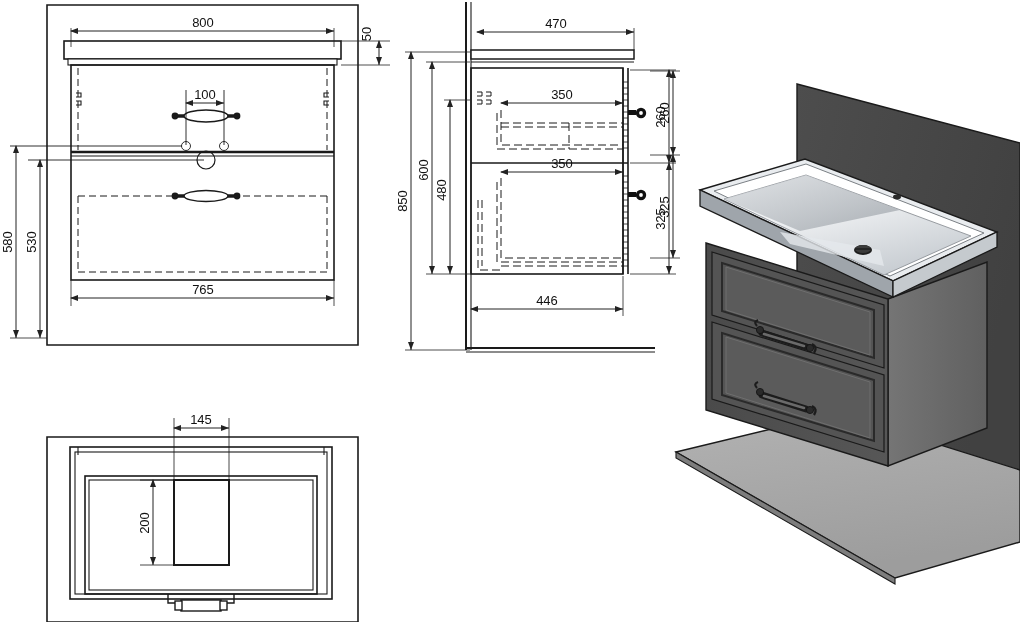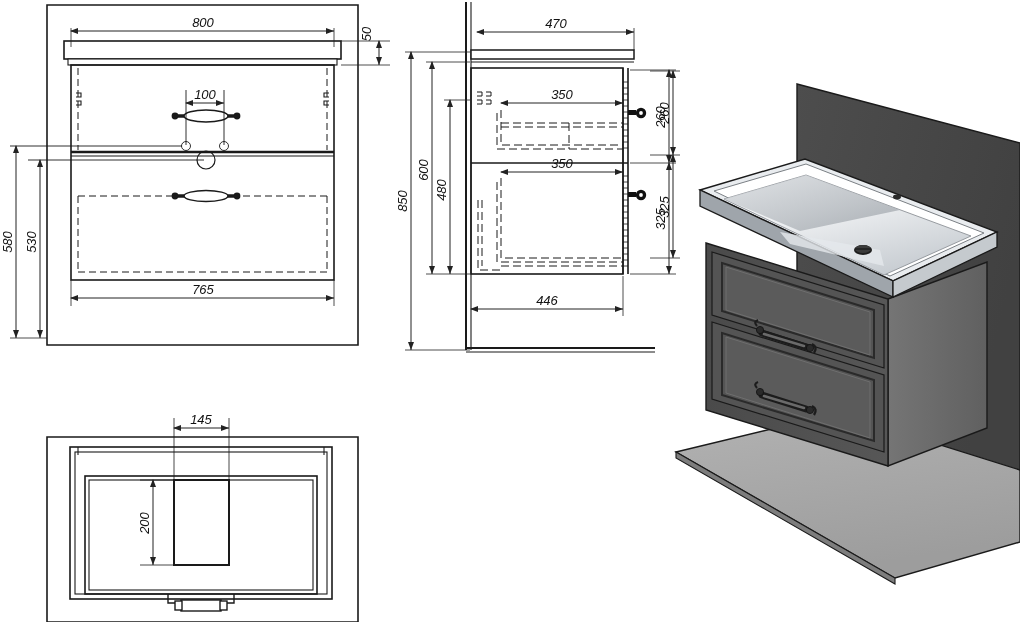--- a/index.html
+++ b/index.html
@@ -1,18 +1,18 @@
 <!DOCTYPE html>
 <html><head>
 <meta charset="utf-8">
 <style>
   html,body{margin:0;padding:0;background:#ffffff;}
   body{width:1020px;height:622px;position:relative;overflow:hidden;
        font-family:"Liberation Sans",sans-serif;color:#000;}
-  #root{position:absolute;left:0;top:0;width:1020px;height:622px;font-style:italic;}
+  #root{position:absolute;left:0;top:0;width:1020px;height:622px;}
   svg{display:block;}
   .dimtxt{font-family:"Liberation Sans",sans-serif;font-size:13px;fill:#111;}
 </style>
 </head>
 <body>
 
 <div id="root">
 <svg width="1020" height="622" viewBox="0 0 1020 622" xmlns="http://www.w3.org/2000/svg">
   <defs>
     <linearGradient id="basinIn" x1="0" y1="0" x2="0.6" y2="1">

